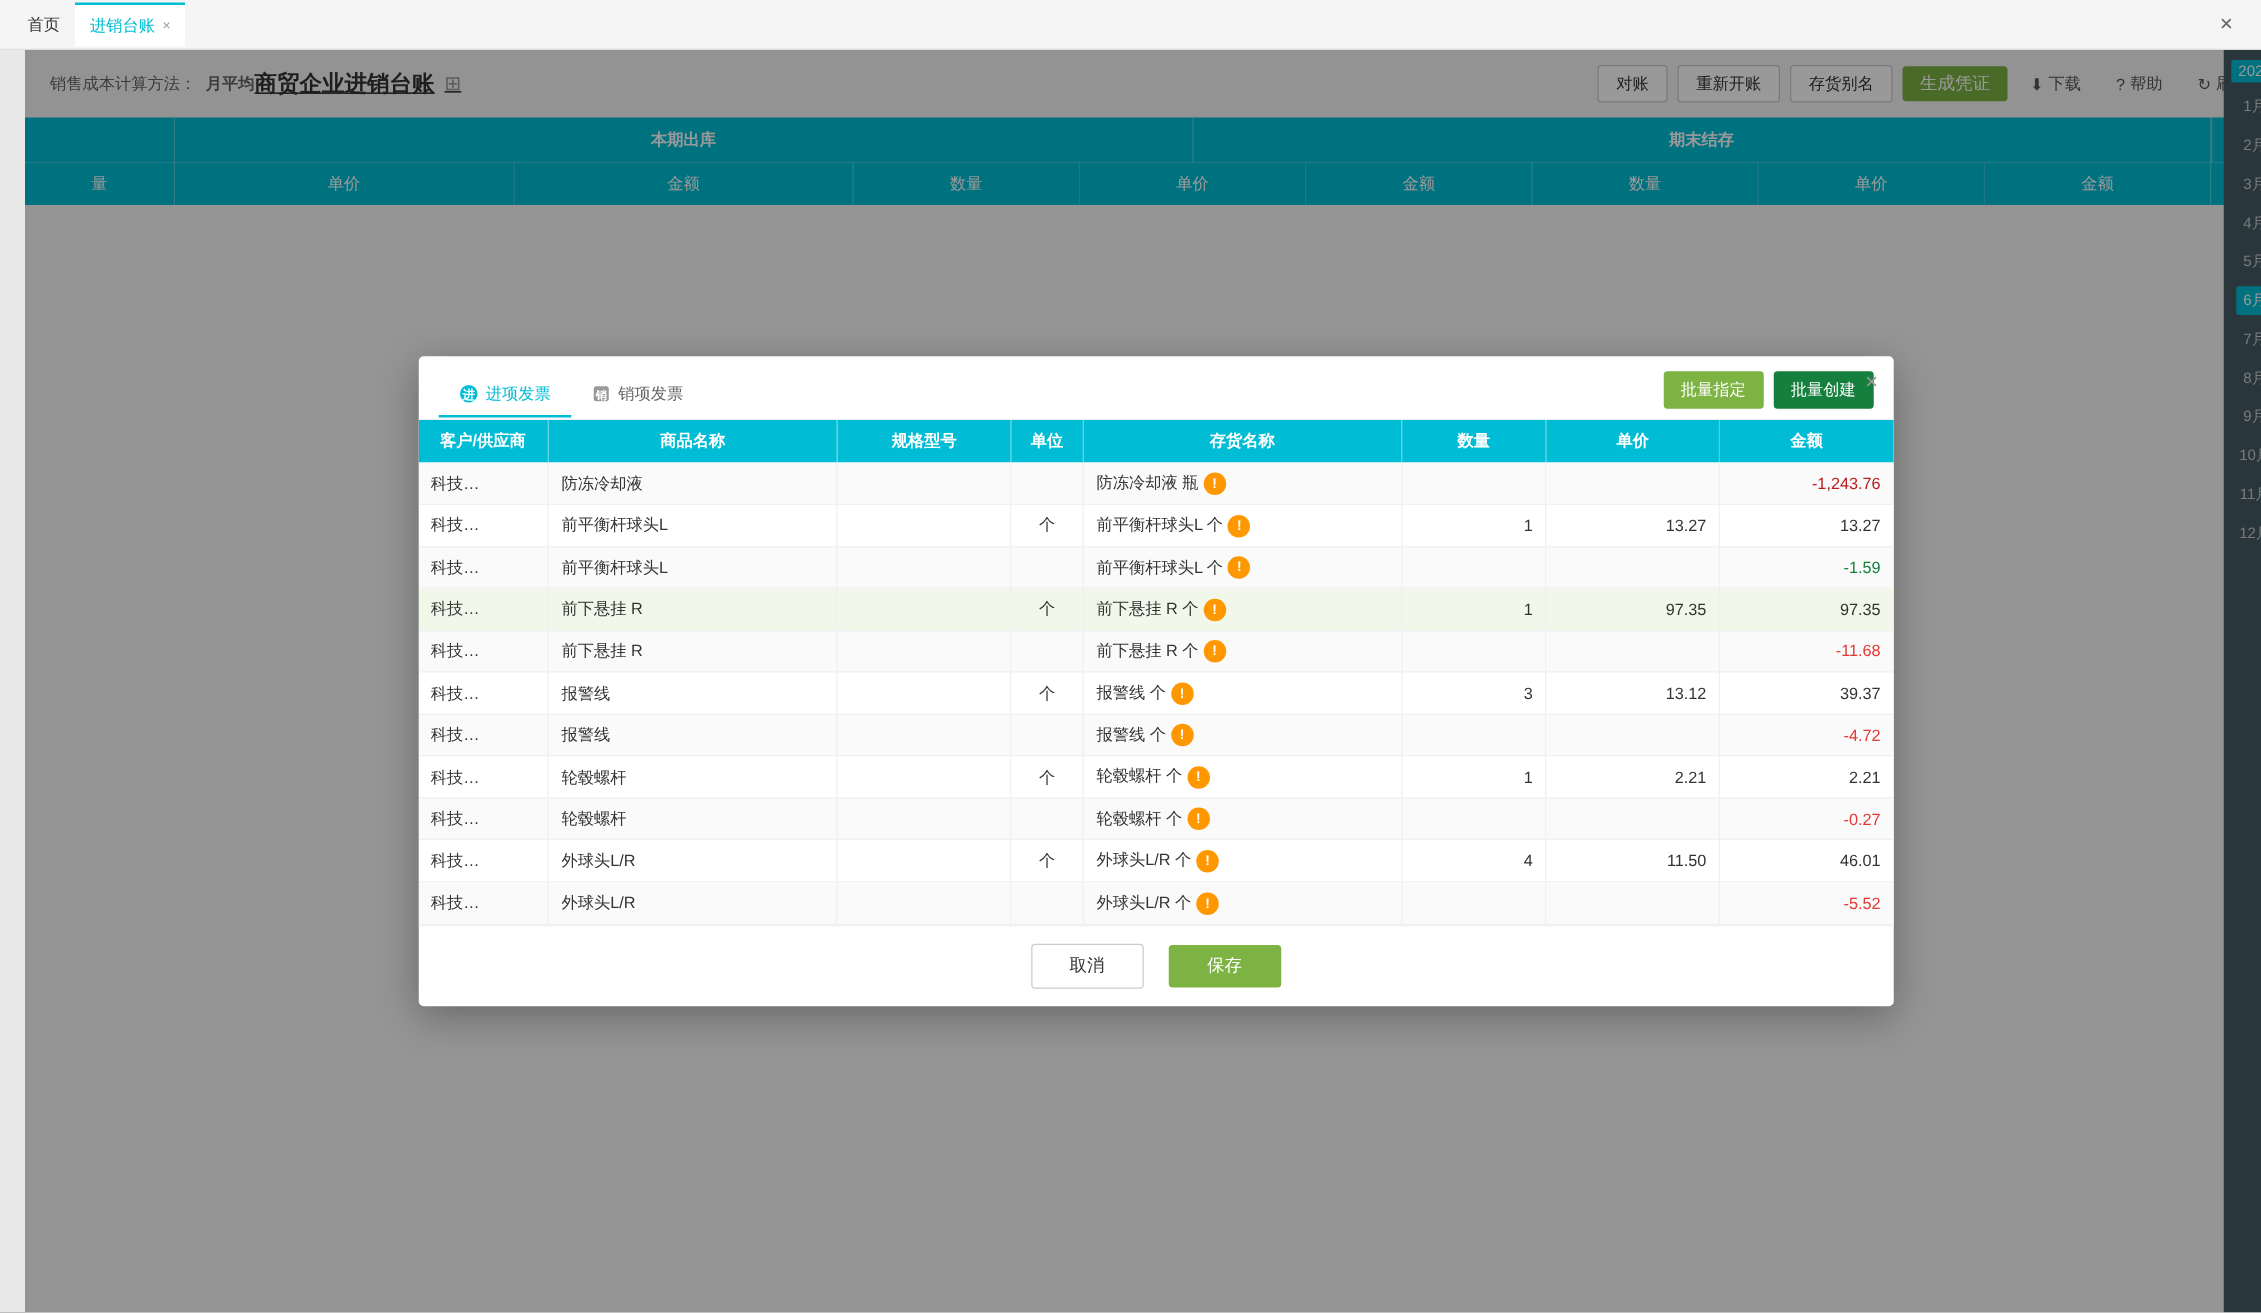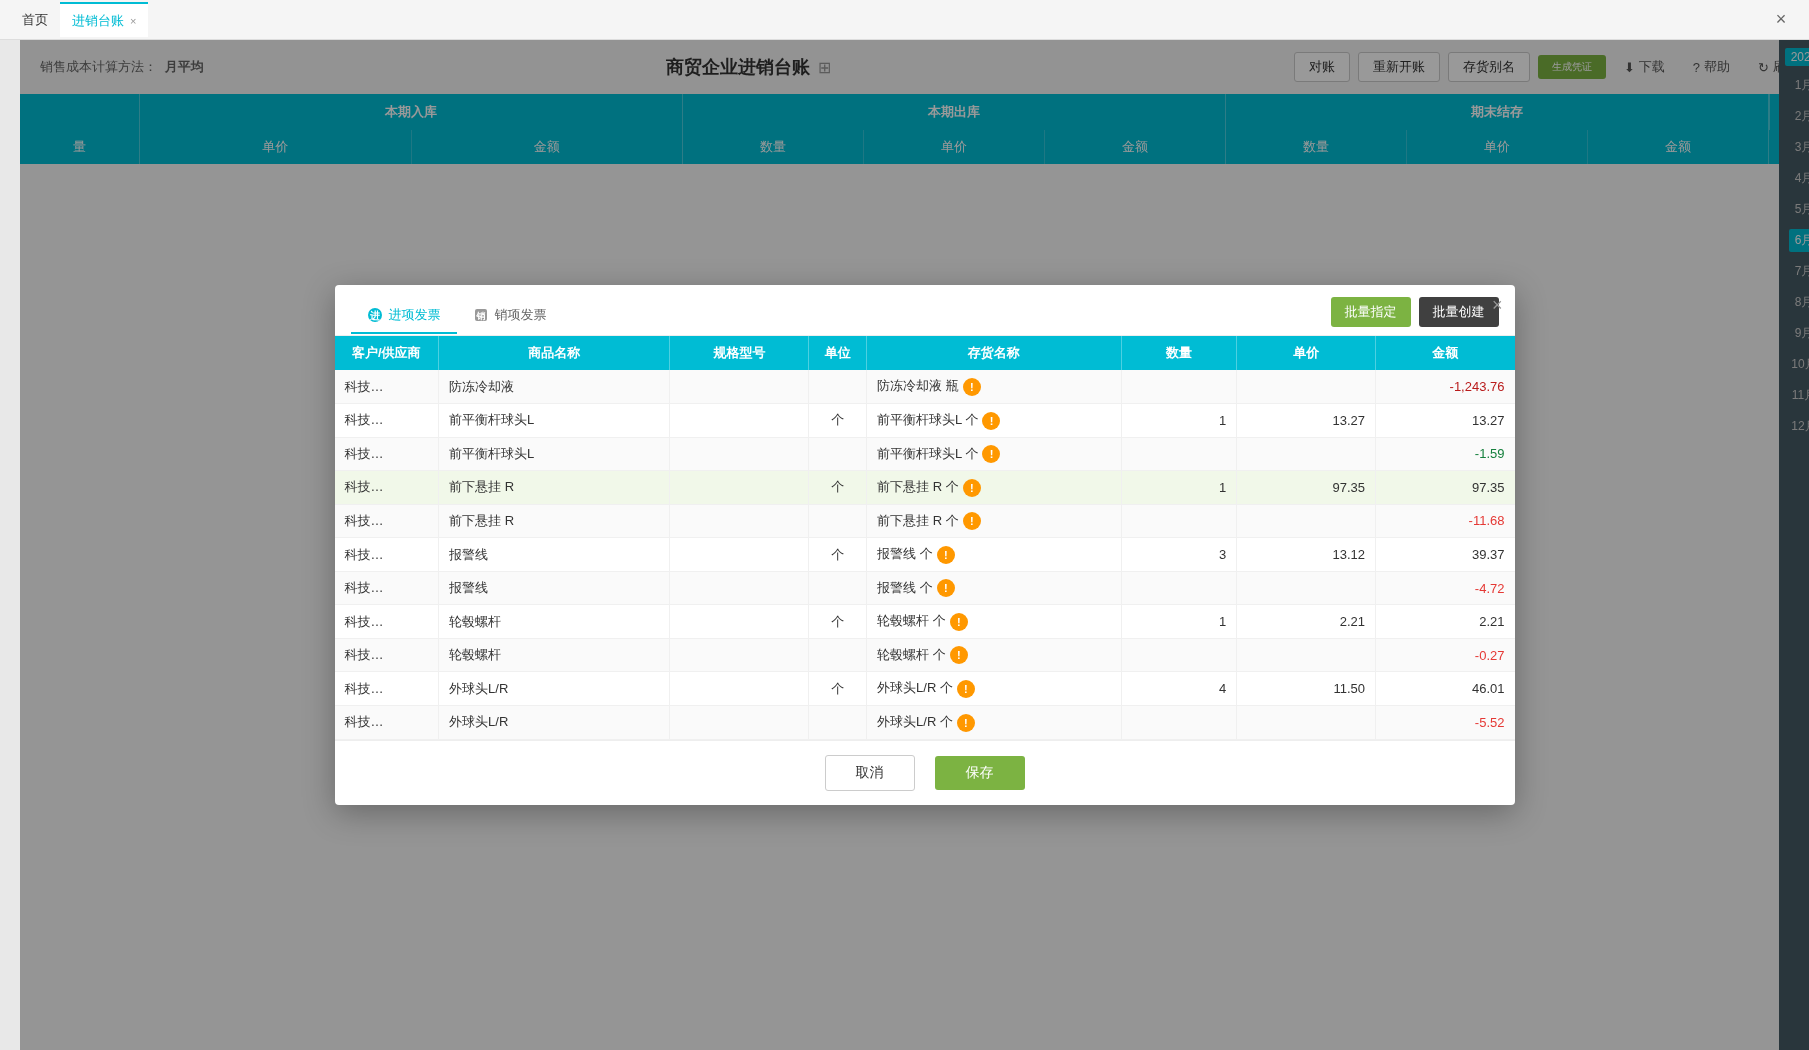--- a/index.html
+++ b/index.html
@@ -59,21 +59,21 @@
       background: #f5f5f5;
     }
     .page-header .cost-method {
       font-size: 13px;
       color: #666;
     }
     .page-title-area {
       flex: 1;
       display: flex;
       align-items: center;
-      justify-content: center;
+      text-decoration: underline;
     }
     .page-title {
       font-size: 18px;
       font-weight: bold;
       color: #333;
     }
     .page-title-icon {
       margin-left: 8px;
       font-size: 16px;
       color: #999;
@@ -92,21 +92,21 @@
       cursor: pointer;
       font-size: 13px;
     }
     .btn-primary {
       padding: 5px 14px;
       border: none;
       border-radius: 3px;
       background: #7cb342;
       color: #fff;
       cursor: pointer;
-      font-size: 10px;
+      font-size: 14px;
     }
     .btn-icon {
       display: flex; align-items: center; gap: 4px;
       padding: 5px 10px;
       border: none;
       background: transparent;
       color: #555;
       cursor: pointer;
       font-size: 13px;
     }
@@ -165,21 +165,21 @@
       padding: 6px 14px;
       background: #7cb342;
       color: #fff;
       border: none;
       border-radius: 3px;
       cursor: pointer;
       font-size: 13px;
     }
     .btn-batch-create {
       padding: 6px 14px;
-      background: #404040;
+      background: #15803d;
       color: #fff;
       border: none;
       border-radius: 3px;
       cursor: pointer;
       font-size: 13px;
     }
     .modal-close {
       position: absolute;
       right: 12px; top: 10px;
       font-size: 18px;
@@ -380,23 +380,20 @@
           <button class="btn-icon">
             <span>↻</span>
             <span>刷新</span>
           </button>
         </div>
       </div>
 
       <div class="teal-header">
         <div style="width:120px; display:flex; align-items:center; justify-content:center; border-right:1px solid rgba(255,255,255,0.3); font-weight:bold; font-size:13px; color:#fff;"></div>
         <div class="col-group">
-          <span>本期入库</span>
-        </div>
-        <div class="col-group">
           <span>本期出库</span>
         </div>
         <div class="col-group">
           <span>期末结存</span>
         </div>
         <div style="width:60px; display:flex; align-items:center; justify-content:center; font-weight:bold; font-size:13px; color:#fff; border-left:1px solid rgba(255,255,255,0.3);">
           <span>月份</span>
         </div>
       </div>
       <div class="teal-subheader">

